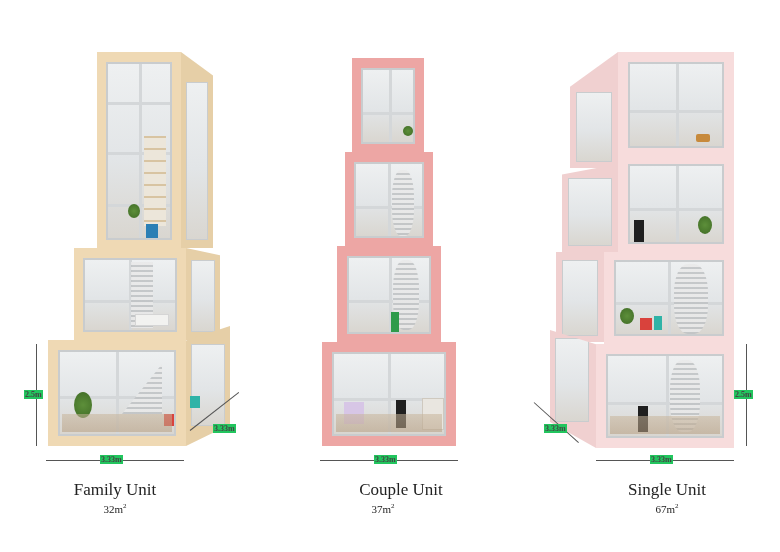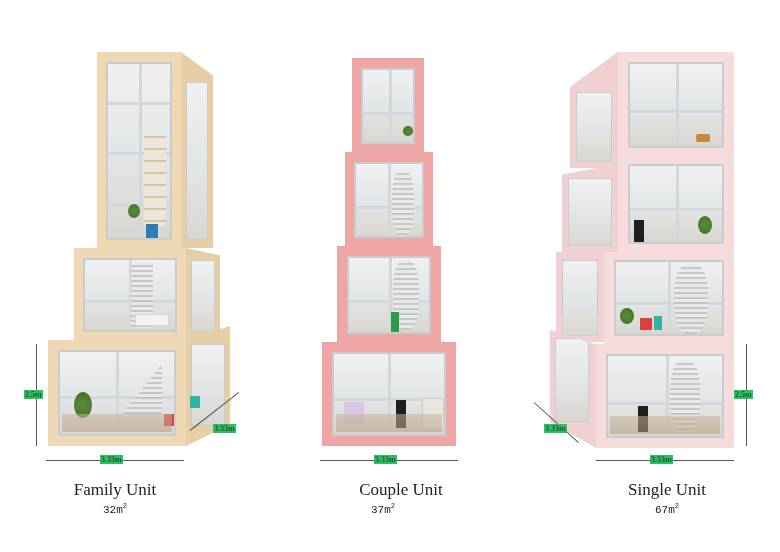--- a/index.html
+++ b/index.html
@@ -5,21 +5,21 @@
   html,body{margin:0;padding:0;background:#ffffff;}
   body{width:780px;height:552px;position:relative;overflow:hidden;font-family:"Liberation Serif",serif;}
   .abs{position:absolute;box-sizing:border-box;}
   .frame{position:absolute;box-sizing:border-box;}
   .glass{position:absolute;box-sizing:border-box;background:linear-gradient(180deg,#eef0f1 0%,#e2e5e7 55%,#d9d6d0 100%);border:2px solid #c9ccce;}
   .mullion-v{position:absolute;top:0;bottom:0;width:3px;background:#d4d7d9;}
   .mullion-h{position:absolute;left:0;right:0;height:3px;background:#d4d7d9;}
   .side{position:absolute;box-sizing:border-box;}
   .floor{position:absolute;left:2px;right:2px;bottom:2px;height:22%;background:linear-gradient(180deg,#c8b59b,#b79f82);opacity:.55;}
   .label-title{position:absolute;font-family:"Liberation Serif",serif;font-size:17px;color:#222;white-space:nowrap;transform:translateX(-50%);}
-  .label-area{position:absolute;font-family:Liberation Mono, monospace;font-size:11px;color:#222;white-space:nowrap;transform:translateX(-50%);}
+  .label-area{position:absolute;font-family:Liberation Serif, serif;font-size:11px;color:#222;white-space:nowrap;transform:translateX(-50%);}
   .label-area sup{font-size:7px;}
   .dim-text{position:absolute;font-family:"Liberation Serif",serif;font-size:8px;color:#444;background:#22c55e;padding:0 1px;white-space:nowrap;font-weight:bold;}
   .dim-line{position:absolute;background:#555;}
   .plant{position:absolute;border-radius:50%;background:radial-gradient(circle,#5d8f3a,#3f6b25);}
   .stool-red{position:absolute;background:#d9423c;}
   .stool-teal{position:absolute;background:#2fb3a7;}
   .stair{position:absolute;background:repeating-linear-gradient(180deg,#e9e9e9 0 3px,#bfc2c4 3px 5px);opacity:.85;}
 </style>
 </head>
 <body>

